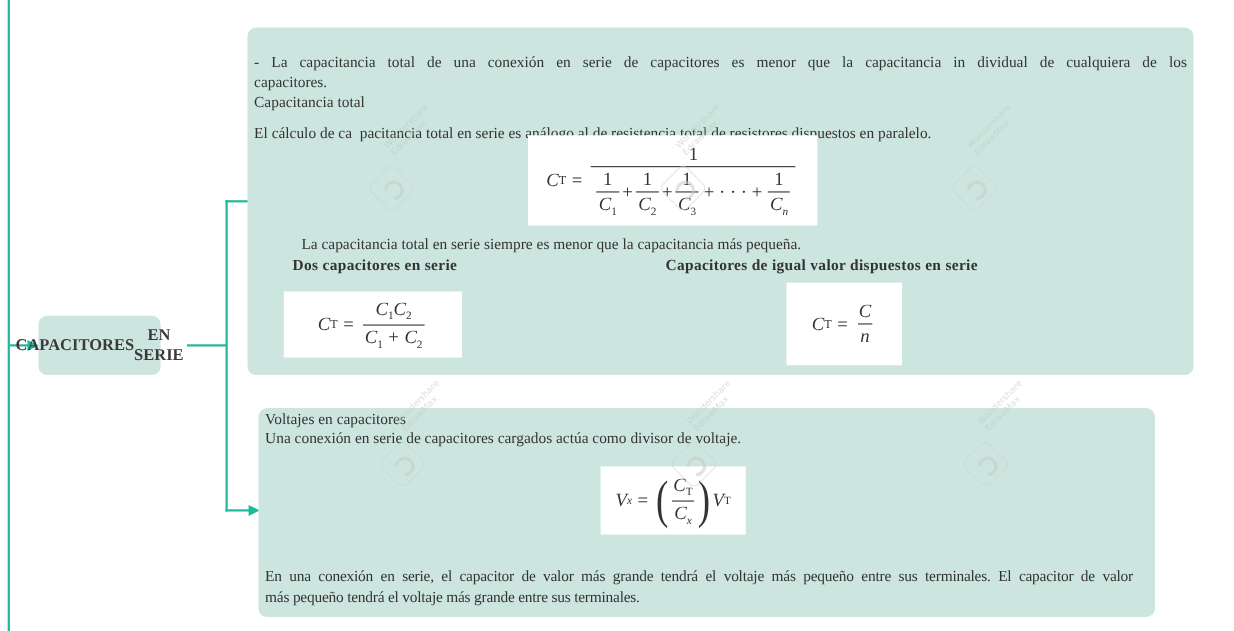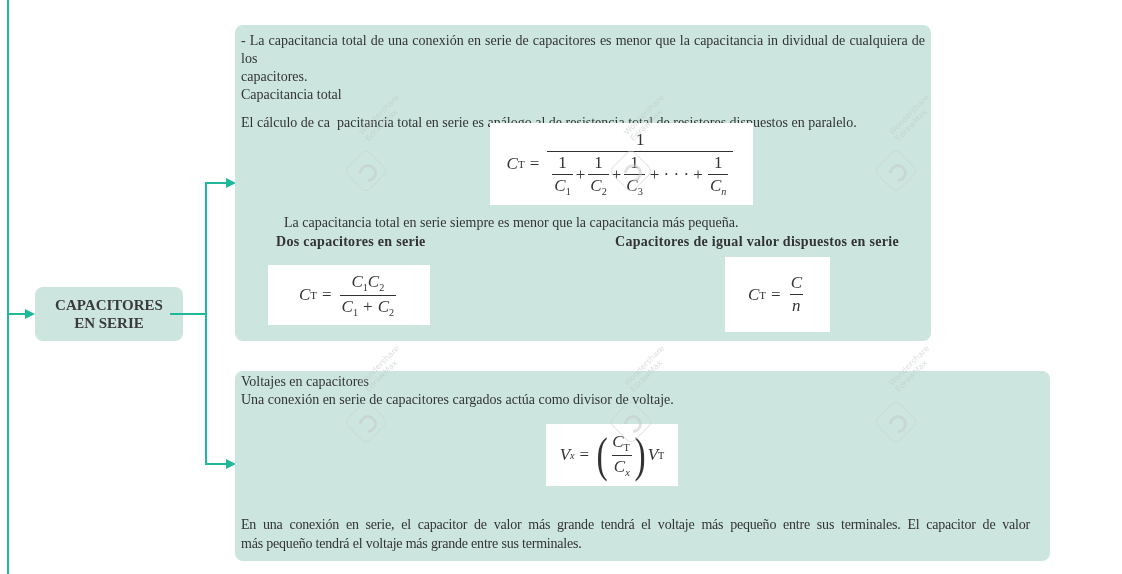--- a/index.html
+++ b/index.html
@@ -13,25 +13,25 @@
     .arrow {
       position: absolute; width: 0; height: 0;
       border-top: 5px solid transparent; border-bottom: 5px solid transparent;
       border-left: 10px solid #1fb89a;
     }
     .node {
       position: absolute; background: #cce6df; border-radius: 8px;
       box-sizing: border-box;
     }
     .root-node {
-      left: 35px; top: 287px; width: 148px; height: 54px;
-      display: flex; flex-direction: column; align-items: center; justify-content: center;
+      left: 35px; top: 287px; width: 111px; height: 54px;
+      display: flex; flex-direction: row; align-items: center; justify-content: center;
       font-weight: bold; font-size: 15px; color: #3a3a3a; line-height: 18px; text-align: center;
     }
-    .card1 { left: 235px; top: 25px; width: 696px; height: 316px; padding: 7px 6px 0 6px; }
+    .card1 { left: 225px; top: 25px; width: 860px; height: 316px; padding: 24px 6px 0 6px; }
     .card2 { left: 235px; top: 371px; width: 815px; height: 190px; padding: 2px 6px 0 6px; }
     .txt { font-size: 14px; line-height: 18px; color: #333; }
     .justify { text-align: justify; text-align-last: justify; }
     .bold { font-weight: normal; }
     .subhead { font-weight: bold; font-size: 14px; position: absolute; letter-spacing: 0.3px; }
     .formula {
       position: absolute; background: #ffffff;
       font-family: "Liberation Serif", "DejaVu Serif", serif; color: #333;
       display: flex; align-items: center; justify-content: center;
     }
@@ -158,21 +158,21 @@
 
 <div class="node card2">
   <div class="txt bold">Voltajes en capacitores</div>
   <div class="txt">Una conexión en serie de capacitores cargados actúa como divisor de voltaje.</div>
 
   <div class="formula" style="left:311px; top:53px; width:132px; height:62px; font-size:17px;">
     <span class="it">V</span>
       <sub class="it">x</sub>
     <span class="op">=</span>
     <span class="paren">(</span>
-    <span class="frac" style="margin:0;align-items:flex-end;">
+    <span class="frac" style="margin:0;">
       <span class="num"><span class="it">C</span><sub>T</sub></span>
       <span class="den"><span class="it">C</span><sub class="it">x</sub></span>
     </span>
     <span class="paren">)</span>
     <span class="it">V</span>
       <sub>T</sub>
   </div>
 
   <div class="txt justify" style="position:absolute; left:6px; right:20px; top:145px; letter-spacing:-0.2px;">En una conexión en serie, el capacitor de valor más grande tendrá el voltaje más pequeño entre sus terminales. El capacitor de valor</div>
   <div class="txt" style="position:absolute; left:6px; top:164px; letter-spacing:-0.2px;">más pequeño tendrá el voltaje más grande entre sus terminales.</div>

